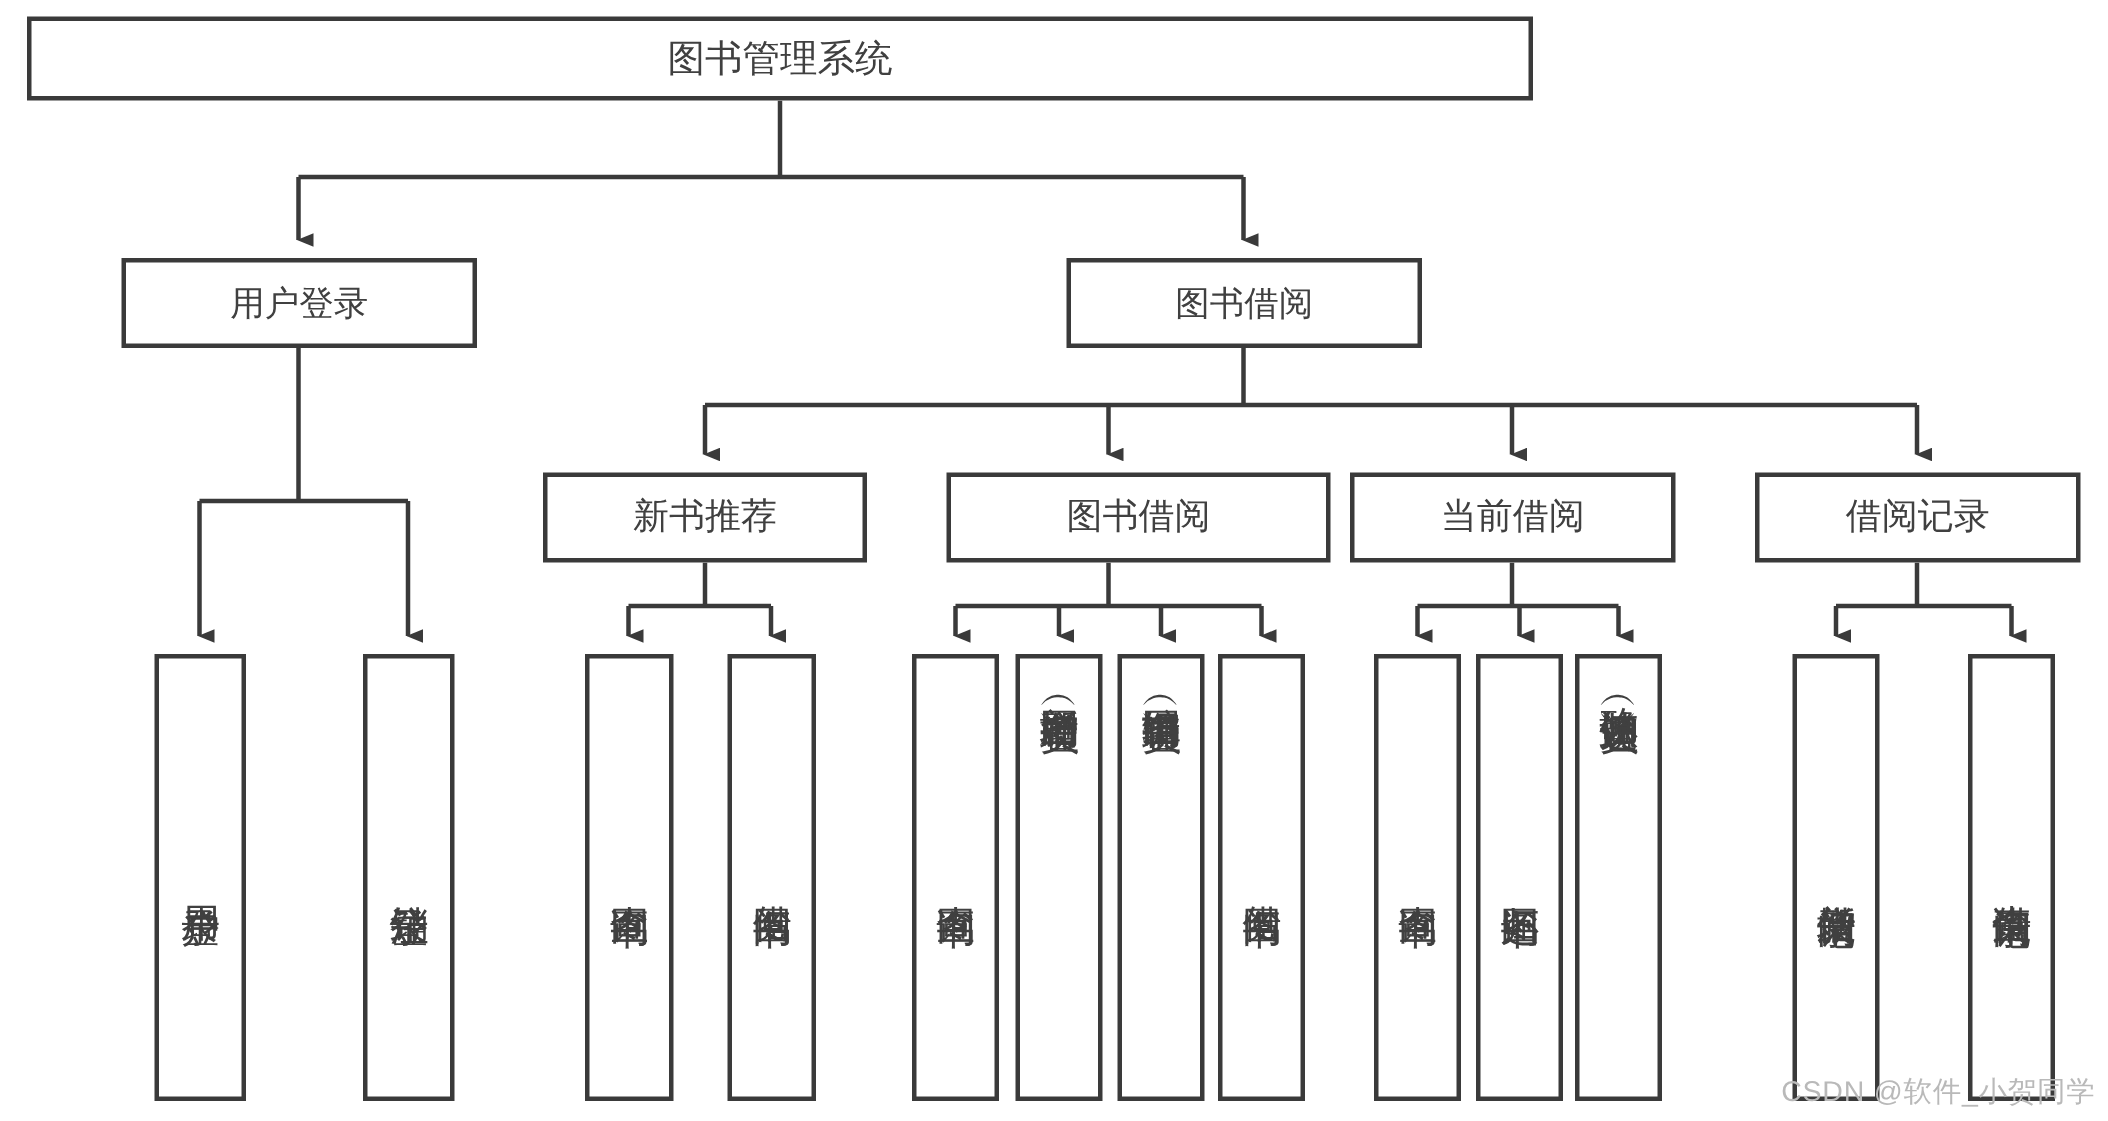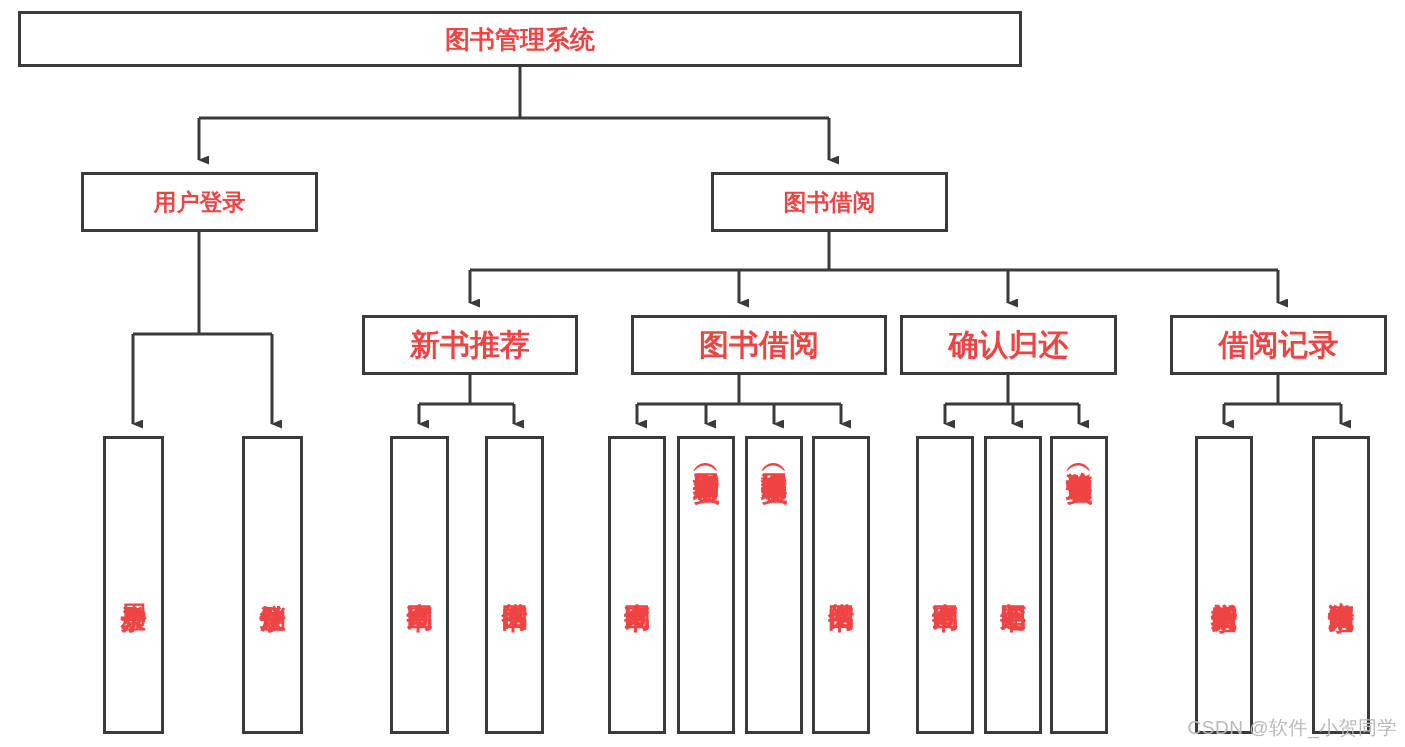--- a/index.html
+++ b/index.html
@@ -26,22 +26,21 @@
     pointer-events: none;
   }
   .node {
     position: absolute;
     box-sizing: border-box;
     background: #ffffff;
     border: 3px solid #3a3a3a;
     display: flex;
     align-items: center;
     justify-content: center;
-    color: #ef4444;
-    font-weight: bold;
+    color: #404040;
   }
   .node .label {
     display: block;
     text-align: center;
     line-height: 1.0;
     white-space: nowrap;
   }
   .node-root {
     left: 18px;
     top: 11px;
@@ -51,21 +50,21 @@
   .node-root .label { font-size: 25px; }
 
   .node-l1 {
     height: 60px;
   }
   .node-l1 .label { font-size: 23px; }
 
   .node-l2 {
     height: 60px;
   }
-  .node-l2 .label { font-size: 30px; }
+  .node-l2 .label { font-size: 24px; }
 
   .node-leaf {
     top: 436px;
     height: 298px;
     border-width: 3px;
     align-items: flex-start;
     justify-content: center;
   }
   .node-leaf .label {
     writing-mode: vertical-rl;
@@ -157,21 +156,21 @@
     <span class="label">图书借阅</span>
   </div>
 
   <div class="node node-l2" style="left:362px; top:315px; width:216px;">
     <span class="label">新书推荐</span>
   </div>
   <div class="node node-l2" style="left:631px; top:315px; width:256px;">
     <span class="label">图书借阅</span>
   </div>
   <div class="node node-l2" style="left:900px; top:315px; width:217px;">
-    <span class="label">确认归还</span>
+    <span class="label">当前借阅</span>
   </div>
   <div class="node node-l2" style="left:1170px; top:315px; width:217px;">
     <span class="label">借阅记录</span>
   </div>
 
   <div class="node node-leaf center-v" style="left:103px; width:61px;">
     <span class="label">用户登录</span>
   </div>
   <div class="node node-leaf center-v" style="left:242px; width:61px;">
     <span class="label">注销登录</span>

